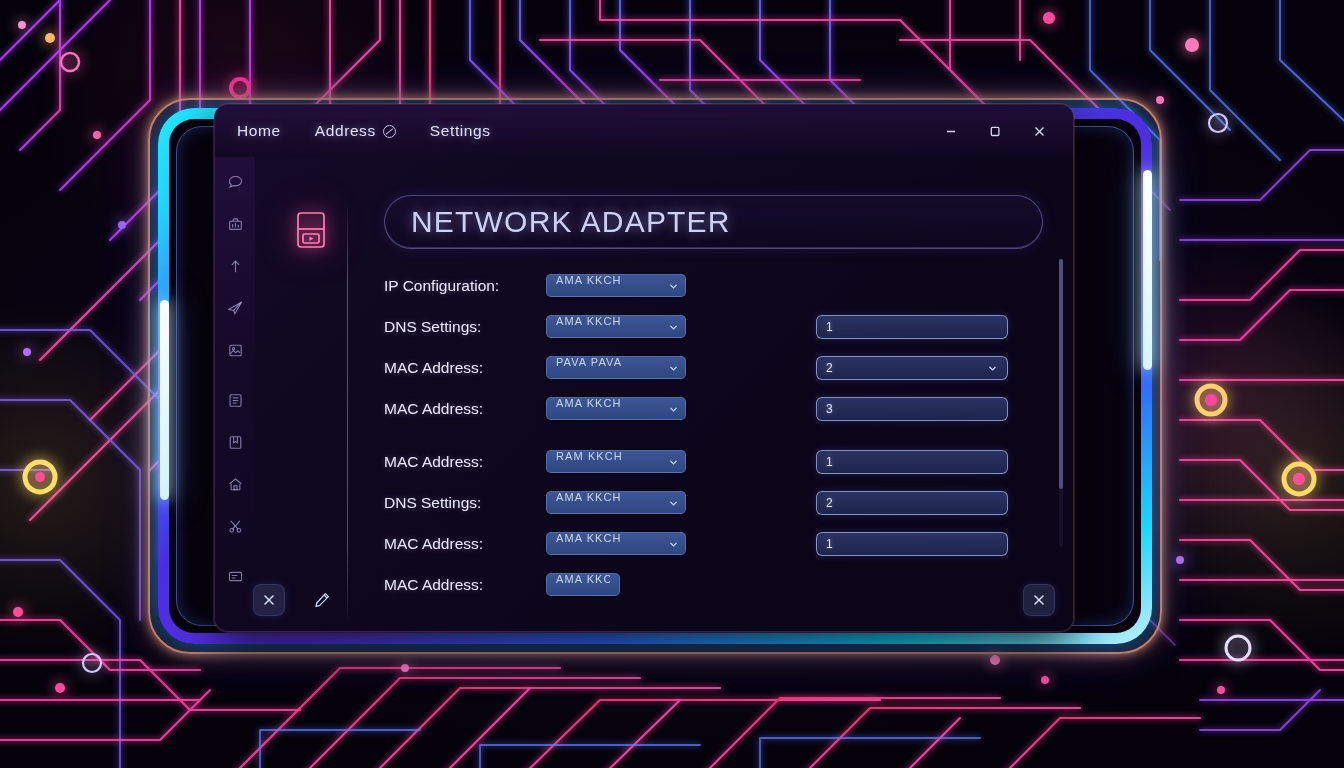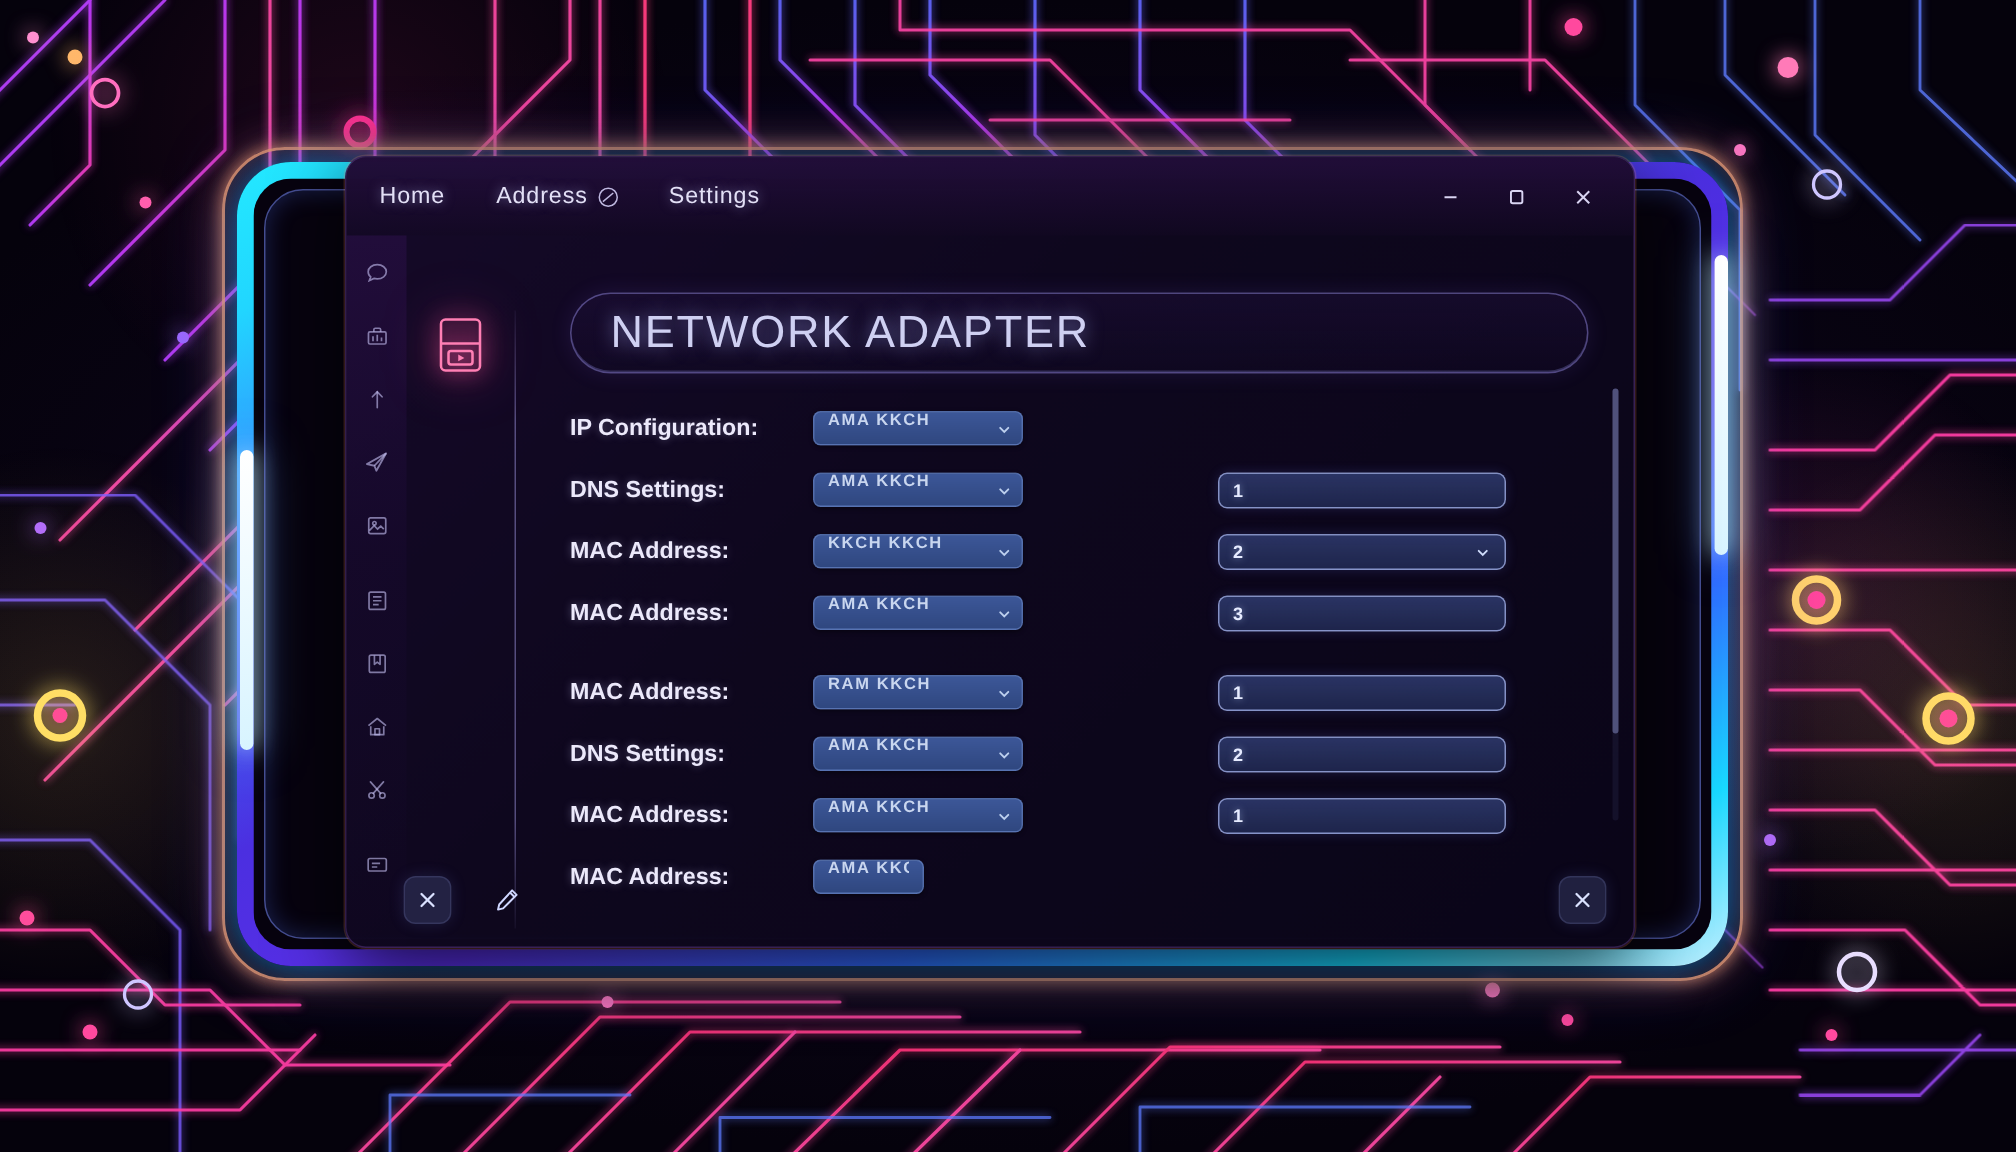--- a/index.html
+++ b/index.html
@@ -86,21 +86,21 @@
     border-radius: 6px;
     background: linear-gradient(180deg,#ffffff,#d8f4ff);
     box-shadow: 0 0 16px rgba(200,240,255,.9), 0 0 34px rgba(120,200,255,.6);
   }
   .band-hot.left  { left: 160px; top: 300px; width: 9px;  height: 200px; }
   .band-hot.right { left: 1143px; top: 170px; width: 9px; height: 200px; }
 
   
   .app-window {
     position: absolute;
-    left: 230px; top: 104px;
+    left: 214px; top: 104px;
     width: 860px; height: 528px;
     border-radius: 14px;
     background:
       linear-gradient(135deg, rgba(22,10,42,.97) 0%, rgba(14,7,30,.98) 42%, rgba(10,5,24,.99) 100%);
     border: 1px solid rgba(190,120,255,.22);
     box-shadow:
       0 0 0 1px rgba(255,140,90,.18),
       0 14px 48px rgba(0,0,0,.72);
     overflow: hidden;
     display: flex;
@@ -155,21 +155,21 @@
   .winbtn {
     width: 40px; height: 34px;
     display: flex; align-items: center; justify-content: center;
     color: #d9d4f2;
     cursor: pointer;
     border-radius: 4px;
   }
   .winbtn svg { display: block; }
 
   
-  .body-row { flex: 1; display: flex; min-height: 0; }
+  .body-row { flex: 1; display: flex; min-height: 0; gap: 20px; }
 
   
   .sidebar {
     position: relative;
     width: 40px;
     flex: 0 0 40px;
     display: flex;
     flex-direction: column;
     align-items: center;
     padding-top: 8px;
@@ -239,21 +239,20 @@
     white-space: nowrap;
   }
 
   
   .form-rows { display: flex; flex-direction: column; }
 
   .form-row {
     height: 41px;
     display: flex;
     align-items: center;
-    font-weight: bold;
   }
   .form-row.spaced { margin-top: 12px; }
 
   .row-label {
     width: 162px;
     flex: 0 0 162px;
     font-size: 15.5px;
     color: #ece9fb;
     text-shadow: 0 0 6px rgba(200,200,255,.35);
     white-space: nowrap;
@@ -707,21 +706,21 @@
               </div>
               <div class="row-gap"></div>
               <div class="text-input">
                 <span class="input-text">1</span>
               </div>
             </div>
 
             <div class="form-row">
               <span class="row-label">MAC Address:</span>
               <div class="select">
-                <span class="select-text">KKCH KKCH</span>
+                <span class="select-text">PAVA PAVA</span>
                 <span class="chev">
                   <svg viewBox="0 0 10 10" fill="none" stroke="currentColor" stroke-width="1.4" stroke-linecap="round">
                       <path d="M2 3.6 5 6.6 8 3.6"></path>
                     </svg>
                 </span>
               </div>
               <div class="row-gap"></div>
               <div class="text-input">
                 <span class="input-text">2</span>
                 <span class="chev">

